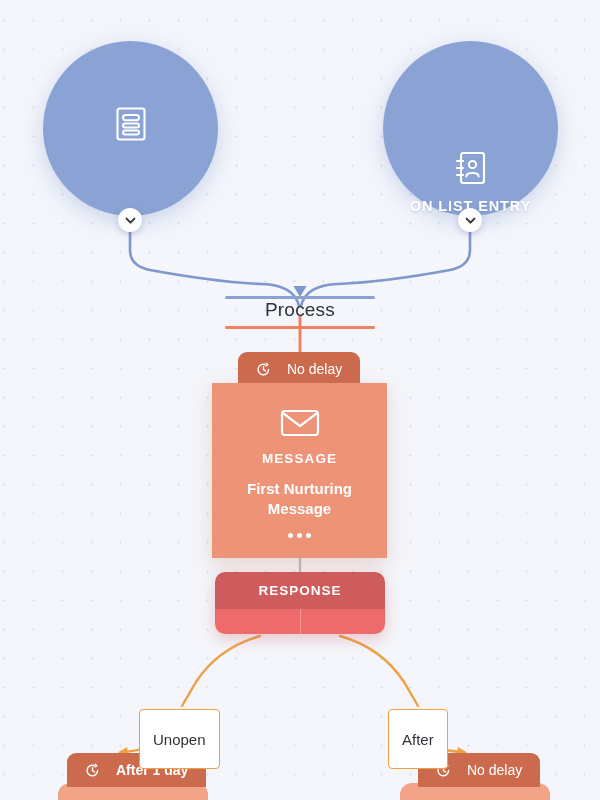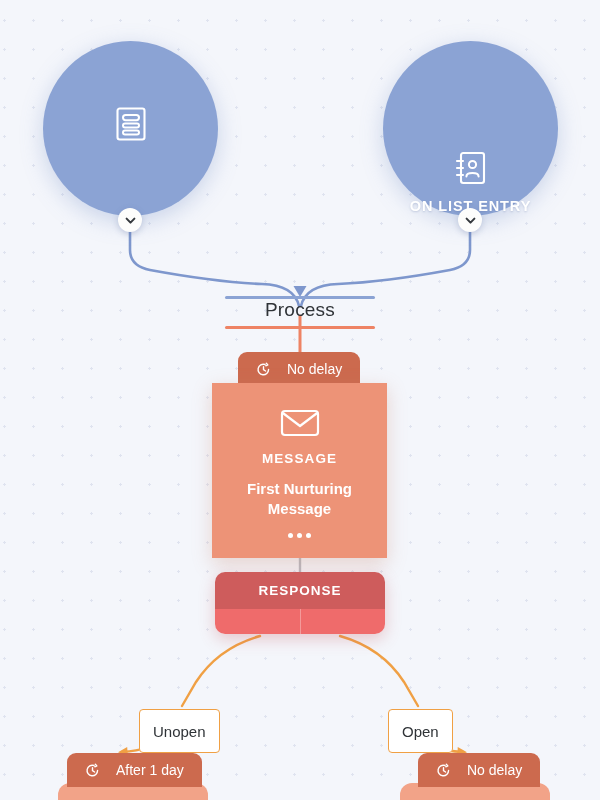--- a/index.html
+++ b/index.html
@@ -131,21 +131,21 @@
     justify-content: center;
     gap: 16px;
     padding: 0 18px;
     color: #ffffff;
     font-size: 14px;
     z-index: 2;
   }
   .delay-chip .chip-text { white-space: nowrap; }
 
   #delay-main  { left: 238px; top: 352px; }
-  #delay-left  { left: 67px;  top: 753px; }
+  #delay-left  { left: 67px;  top: 753px; font-weight: bold; }
   #delay-right { left: 418px; top: 753px; }
 
   
   #message-card {
     position: absolute;
     left: 212px;
     top: 383px;
     width: 175px;
     height: 175px;
     background: #ed9377;
@@ -227,21 +227,21 @@
   
   .branch-label {
     position: absolute;
     height: 26px;
     background: #ffffff;
     border: 1.6px solid #f0a044;
     border-radius: 4px;
     display: flex;
     align-items: center;
     justify-content: center;
-    padding: 8px 13px;
+    padding: 16px 13px;
     font-size: 15px;
     color: #2f3337;
     z-index: 4;
     white-space: nowrap;
   }
   #branch-unopen { left: 139px; top: 709px; }
   #branch-open   { left: 388px; top: 709px; }
 
   
   .bottom-card {
@@ -362,21 +362,21 @@
   <div id="response-block">
     <div id="response-head">RESPONSE</div>
     <div id="response-slots">
       <div class="response-slot"></div>
       <div class="response-slot"></div>
     </div>
   </div>
 
   <div class="branch-label" id="branch-unopen">Unopen</div>
 
-  <div class="branch-label" id="branch-open">Open</div>
+  <div class="branch-label" id="branch-open">After</div>
 
   <div class="delay-chip" id="delay-left">
     <svg width="15" height="15" viewBox="0 0 16 16">
       <path d="M13.4 8 A5.6 5.6 0 1 1 9.6 2.7" fill="none" stroke="#ffffff" stroke-width="1.5" stroke-linecap="round"></path>
       <path d="M11 1.3 L12.6 3.1 L10.5 4" fill="none" stroke="#ffffff" stroke-width="1.5" stroke-linecap="round" stroke-linejoin="round"></path>
       <path d="M8 5.1 L8 8.2 L10.2 9.6" fill="none" stroke="#ffffff" stroke-width="1.5" stroke-linecap="round" stroke-linejoin="round"></path>
     </svg>
     <span class="chip-text">After 1 day</span>
   </div>
 

